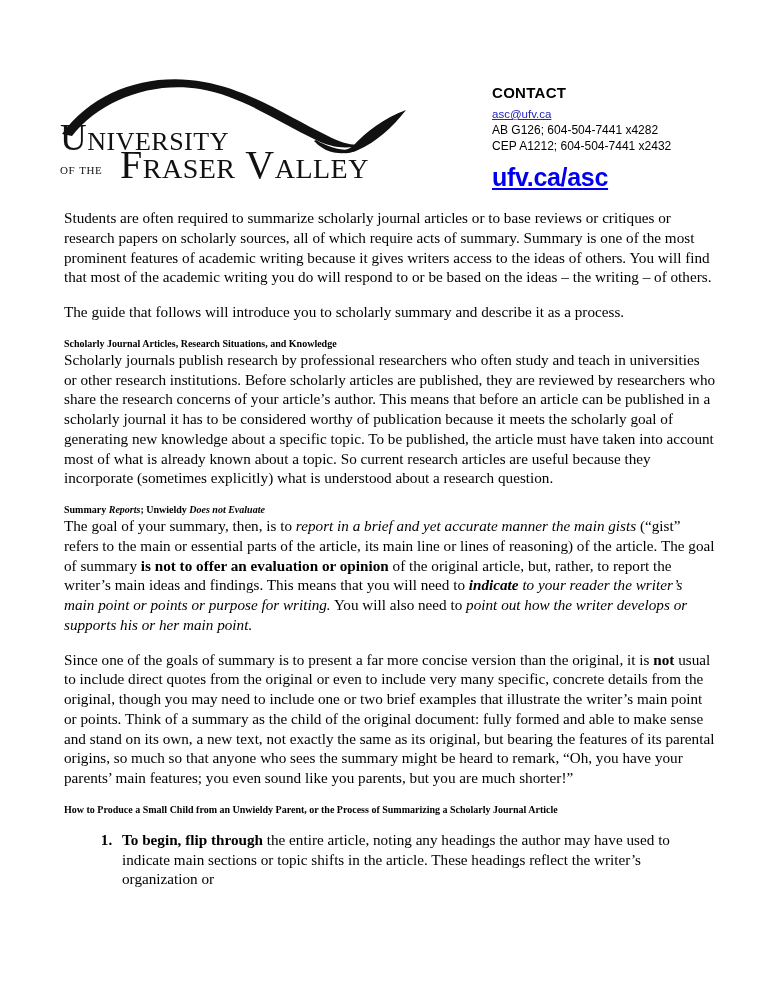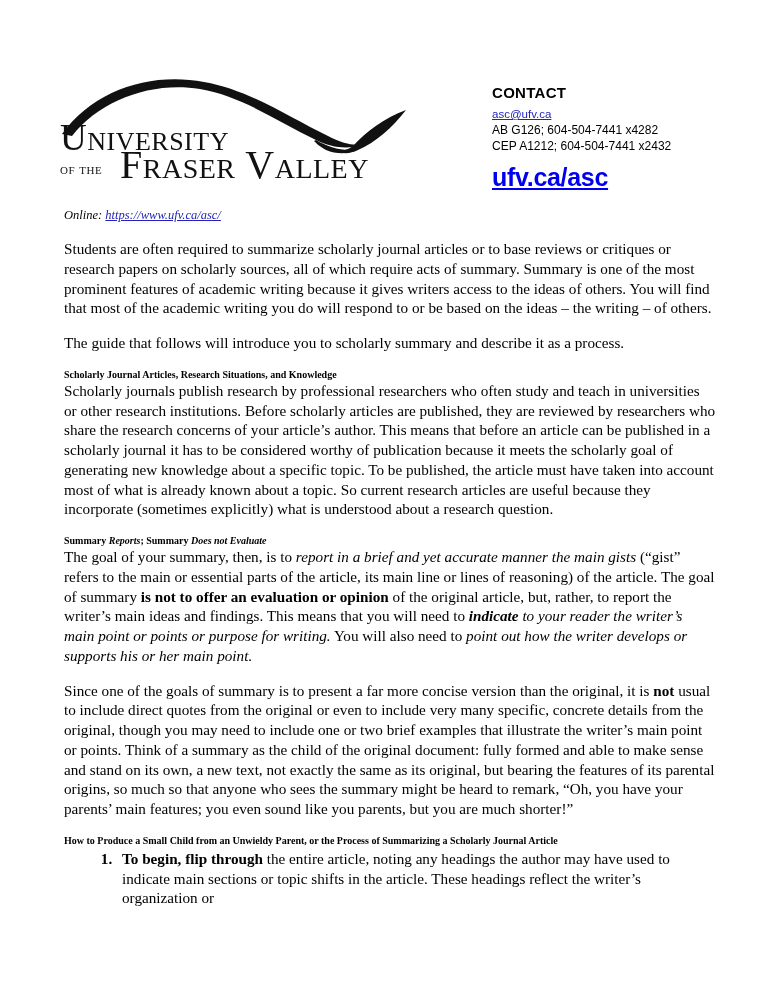--- a/index.html
+++ b/index.html
@@ -138,21 +138,21 @@
 
   p.tight {
     margin-top: 0;
   }
 
   b { font-weight: bold; text-align: right; }
   i { font-style: italic; }
   .bi { font-weight: bold; font-style: italic; }
 
   ol.steps {
-    margin: 2px 0 0 0;
+    margin: 14px 0 0 0;
     padding-left: 52px;
     font-size: 15.2px;
     line-height: 1.30;
   }
   ol.steps li {
     margin-bottom: 4px;
     padding-left: 6px;
   }
   ol.steps li::marker {
     font-weight: bold;
@@ -186,34 +186,30 @@
       <div class="contact-line">AB G126; 604-504-7441 x4282</div>
       <div class="contact-line">CEP A1212; 604-504-7441 x2432</div>
       <a class="contact-url" href="#">ufv.ca/asc</a>
     </div>
 
   </div>
 
   <div class="content">
 
 
-    <p class="online-line">
-      <span>Online:</span>
-      <a href="#">https://www.ufv.ca/asc/</a>
-    </p>
 
     <p class="body-text">Students are often required to summarize scholarly journal articles or to base reviews or critiques or research papers on scholarly sources, all of which require acts of summary. Summary is one of the most prominent features of academic writing because it gives writers access to the ideas of others. You will find that most of the academic writing you do will respond to or be based on the ideas – the writing – of others.</p>
 
     <p class="body-text">The guide that follows will introduce you to scholarly summary and describe it as a process.</p>
 
     <div class="section-head">Scholarly Journal Articles, Research Situations, and Knowledge</div>
     <p class="body-text tight">Scholarly journals publish research by professional researchers who often study and teach in universities or other research institutions. Before scholarly articles are published, they are reviewed by researchers who share the research concerns of your article’s author. This means that before an article can be published in a scholarly journal it has to be considered worthy of publication because it meets the scholarly goal of generating new knowledge about a specific topic. To be published, the article must have taken into account most of what is already known about a topic. So current research articles are useful because they incorporate (sometimes explicitly) what is understood about a research question.</p>
 
     <div class="section-head">
-      <span>Summary </span><em>Reports</em><span>; Summary </span><em>Does not Evaluate</em>
+      <span>Summary </span><em>Reports</em><span>; Unwieldy </span><em>Does not Evaluate</em>
     </div>
     <p class="body-text tight"><span>The goal of your summary, then, is to </span><i>report in a brief and yet accurate manner the main gists</i><span> (“gist” refers to the main or essential parts of the article, its main line or lines of reasoning) of the article. The goal of summary </span><b>is not to offer an evaluation or opinion</b><span> of the original article, but, rather, to report the writer’s main ideas and findings. This means that you will need to </span><span class="bi">indicate</span><i> to your reader the writer’s main point or points or purpose for writing.</i><span> You will also need to </span><i>point out how the writer develops or supports his or her main point.</i></p>
 
     <p class="body-text"><span>Since one of the goals of summary is to present a far more concise version than the original, it is </span><b>not</b><span> usual to include direct quotes from the original or even to include very many specific, concrete details from the original, though you may need to include one or two brief examples that illustrate the writer’s main point or points. Think of a summary as the child of the original document: fully formed and able to make sense and stand on its own, a new text, not exactly the same as its original, but bearing the features of its parental origins, so much so that anyone who sees the summary might be heard to remark, “Oh, you have your parents’ main features; you even sound like you parents, but you are much shorter!”</span></p>
 
     <div class="section-head">How to Produce a Small Child from an Unwieldy Parent, or the Process of Summarizing a Scholarly Journal Article</div>
 
     <ol class="steps">
       <li><b>To begin, flip through</b><span> the entire article, noting any headings the author may have used to indicate main sections or topic shifts in the article. These headings reflect the writer’s organization or</span></li>
     </ol>

